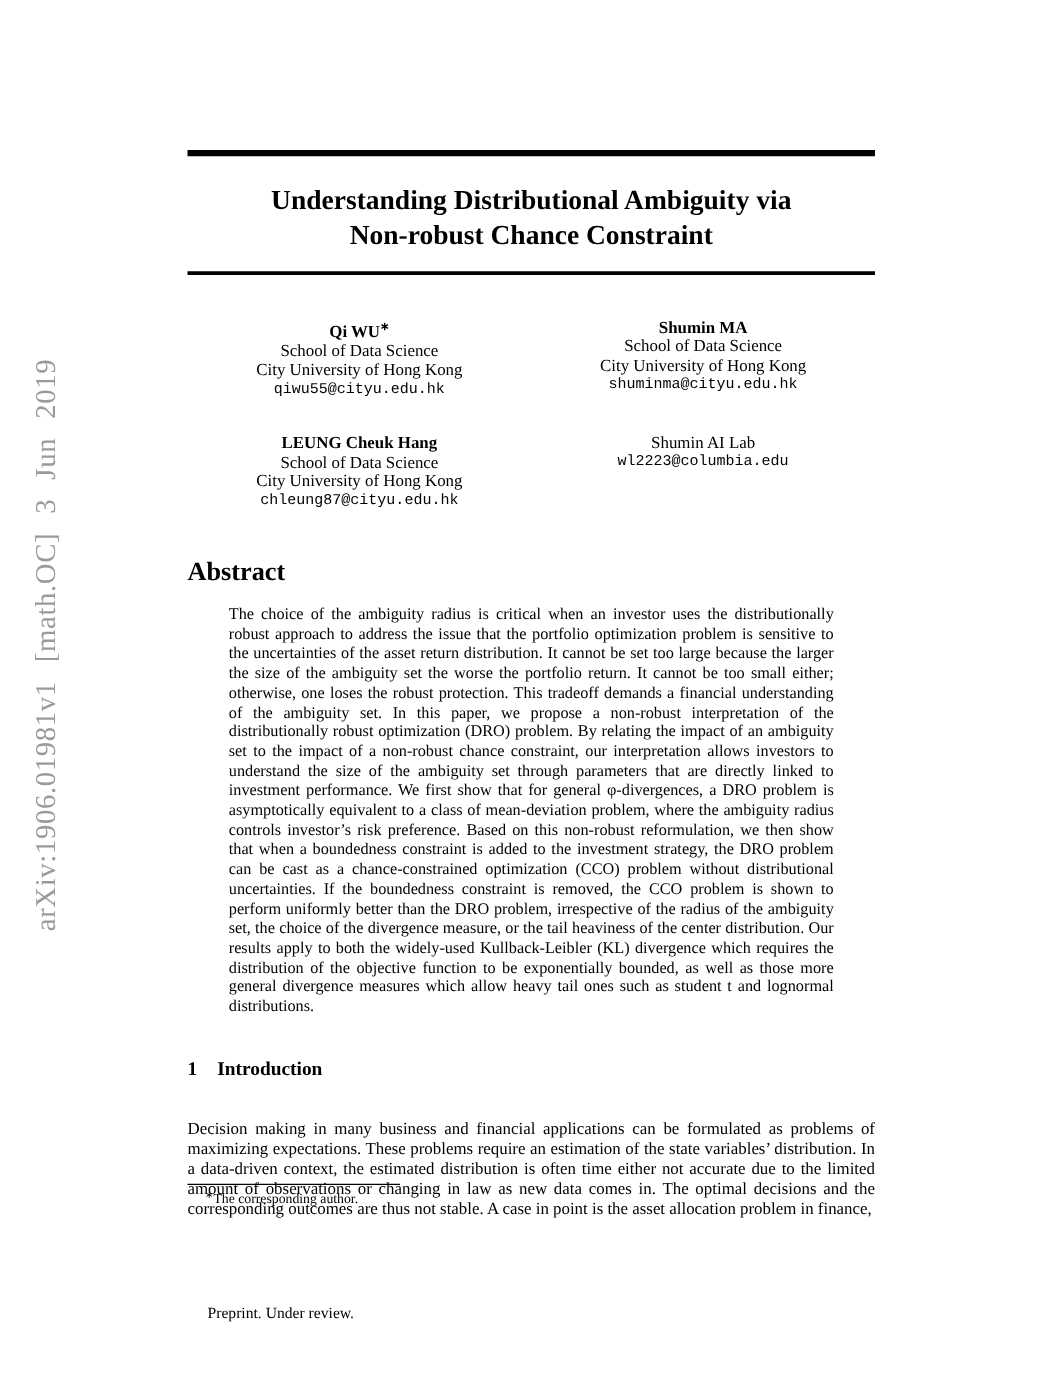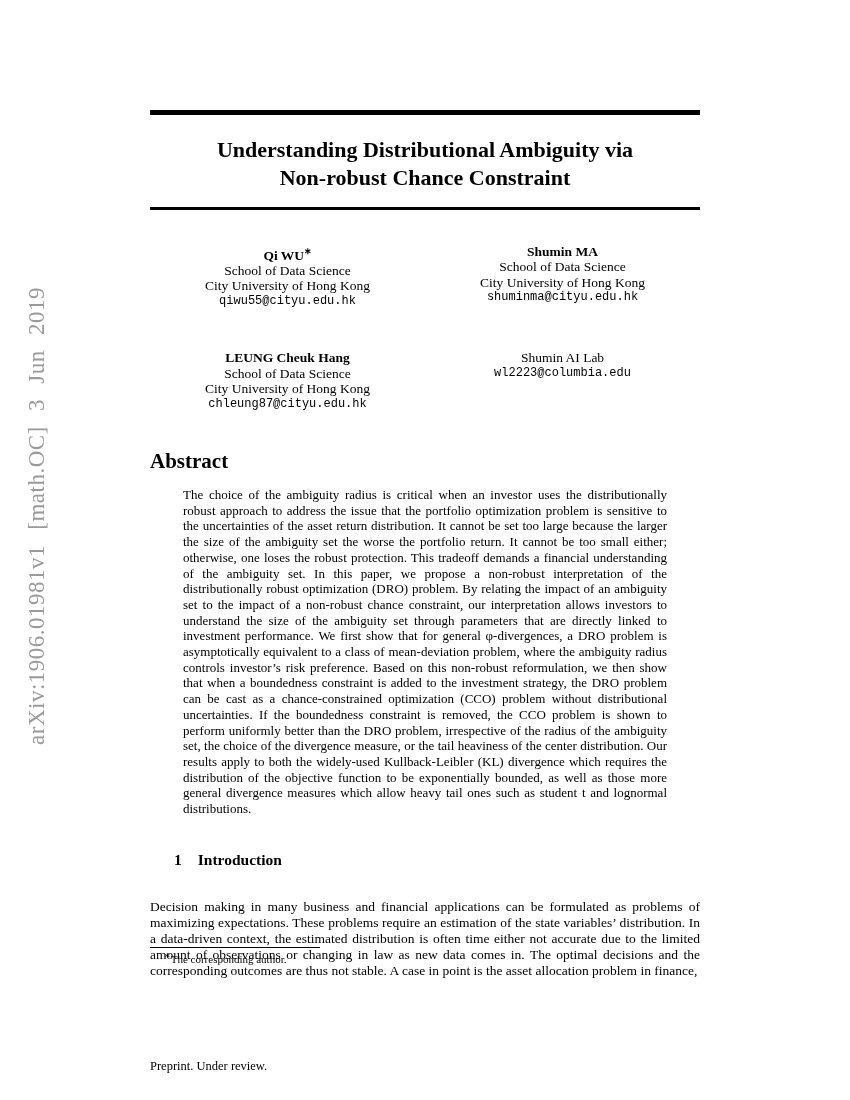--- a/index.html
+++ b/index.html
@@ -18,21 +18,21 @@
     left: 37px;
     transform: translate(-50%, -50%) rotate(-90deg);
     white-space: nowrap;
     font-size: 23px;
     letter-spacing: 0.5px;
     word-spacing: 9px;
     color: #9a9a9a;
   }
   .content {
     position: absolute;
-    top: 2px;
+    top: 12px;
     left: 150px;
     width: 550px;
   }
   .rule-thick {
     height: 5px;
     background: #000;
     margin-top: 108px;
   }
   .rule-medium {
     height: 2.5px;
@@ -43,21 +43,21 @@
     margin-top: 21px;
     text-align: center;
     font-weight: bold;
     font-size: 22px;
     line-height: 28px;
   }
   .authors-grid {
     margin-top: 34px;
     display: grid;
     grid-template-columns: 1fr 1fr;
-    row-gap: 41px;
+    row-gap: 27px;
   }
   .author-block {
     text-align: center;
     font-size: 13.5px;
     line-height: 15.5px;
   }
   .author-name { font-weight: bold; }
   .author-name sup { font-size: 9px; }
   .author-email {
     font-family: "Liberation Mono", monospace;
@@ -73,21 +73,20 @@
     margin: 13px auto 0 auto;
     width: 484px;
     text-align: justify;
     font-size: 13px;
     line-height: 15.7px;
   }
   .section-heading {
     margin-top: 34px;
     font-weight: bold;
     font-size: 15.5px;
-    margin-left: 24px;
   }
   .section-number { margin-right: 16px; }
   .section-body {
     margin-top: 30px;
     text-align: justify;
     font-size: 13.5px;
     line-height: 16px;
   }
   .footnote {
     position: absolute;
@@ -101,23 +100,22 @@
     margin: 0 0 3px 0;
   }
   .footnote-text {
     font-size: 11px;
     padding-left: 14px;
   }
   .footnote-text sup { font-size: 8px; }
   .page-footer {
     position: absolute;
     top: 1043px;
-    left: 150px;
+    left: 166px;
     font-size: 12.5px;
-    margin-top: 16px;
   }
 </style>
 </head>
 <body>
 
 <div class="page">
 
   <div class="arxiv-sidebar">arXiv:1906.01981v1 [math.OC] 3 Jun 2019</div>
 
   <div class="content">

